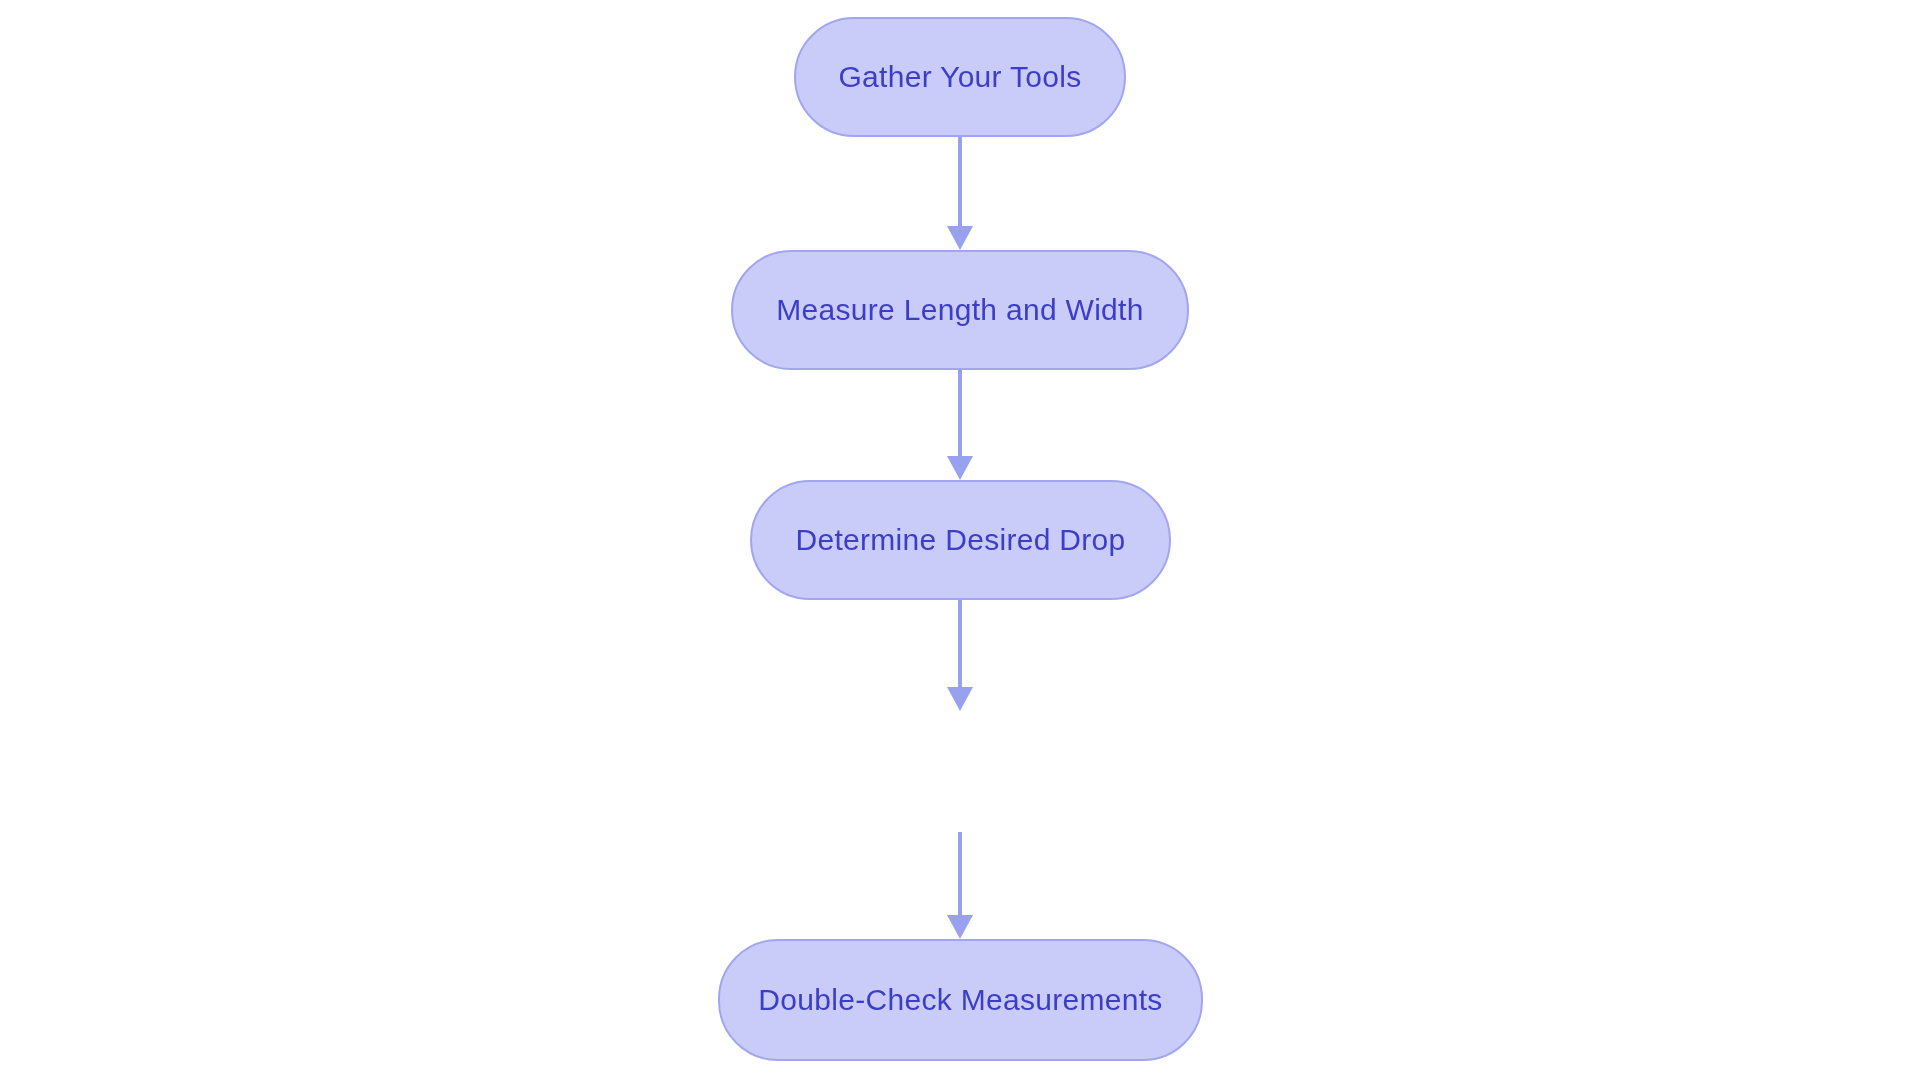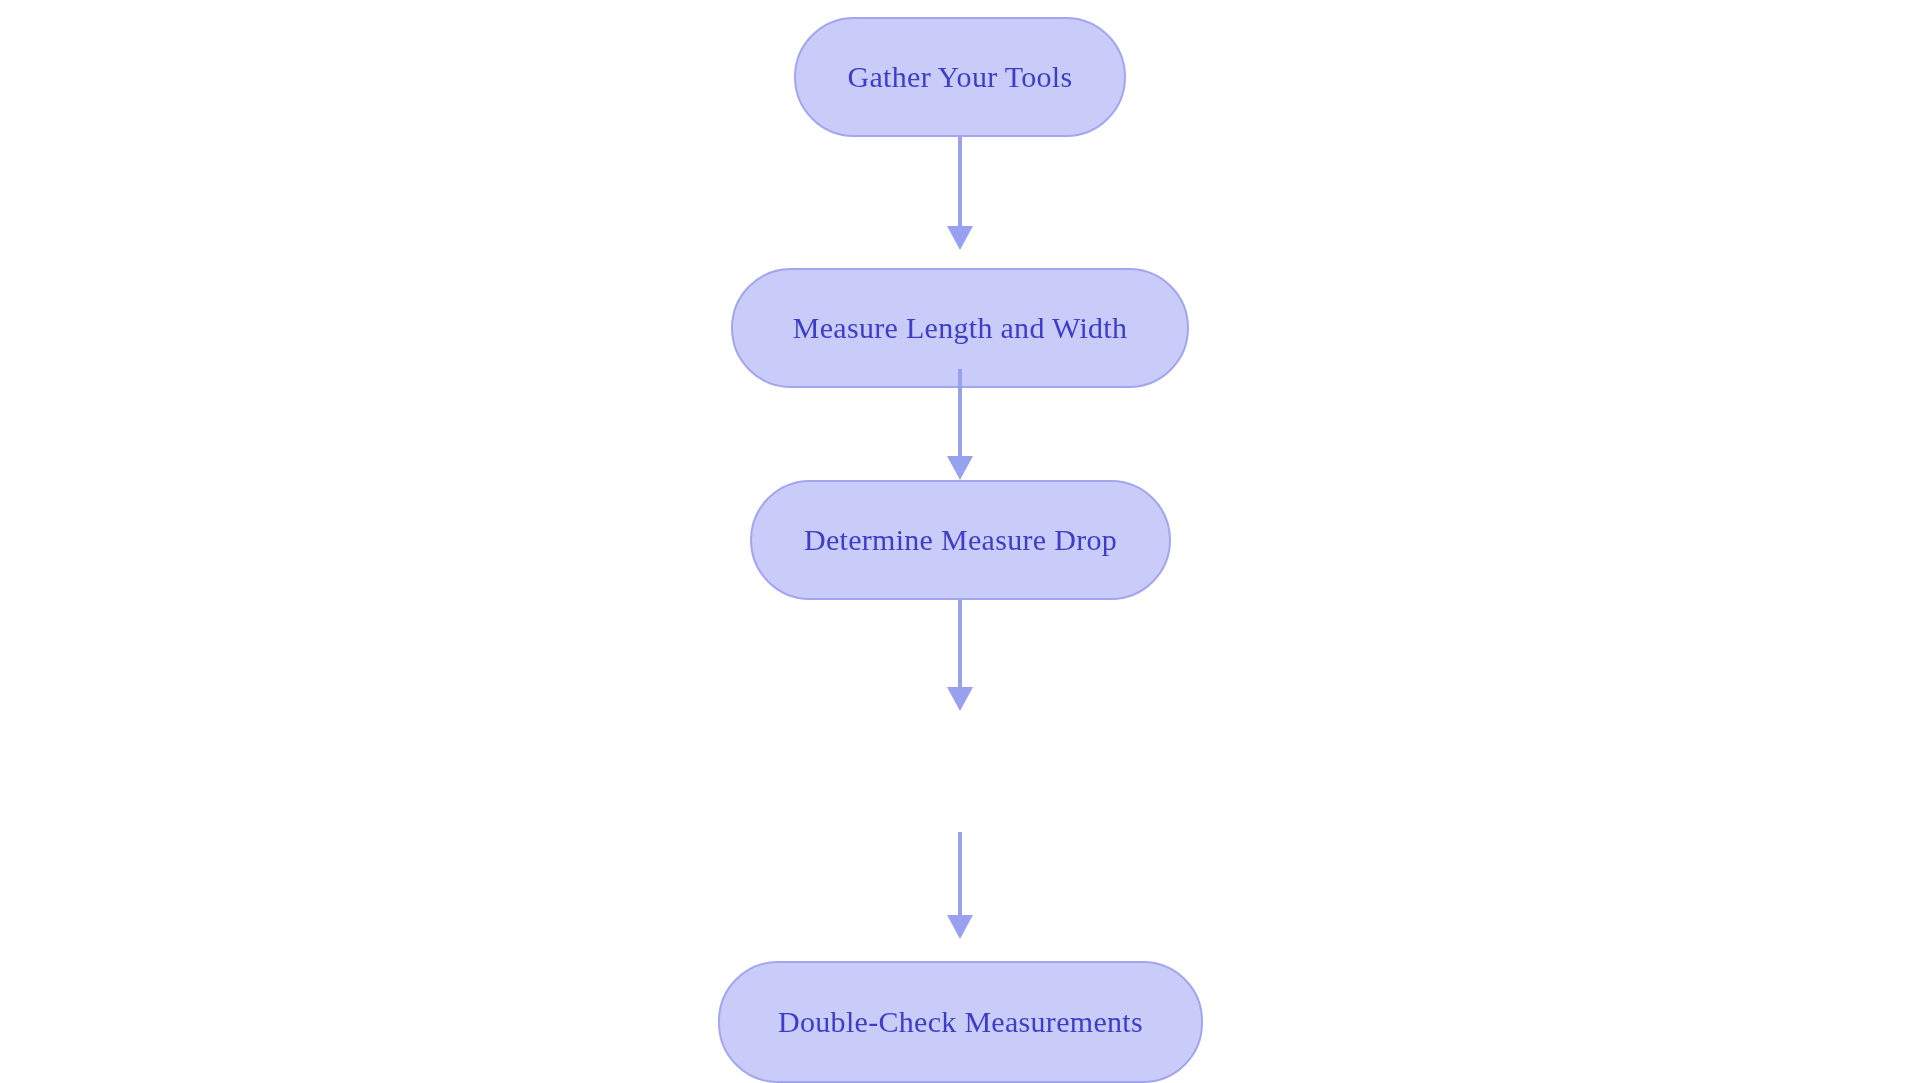--- a/index.html
+++ b/index.html
@@ -15,43 +15,42 @@
     height: 1083px;
     background: var(--bg);
     overflow: hidden;
     font-family: "Liberation Sans", "DejaVu Sans", sans-serif;
   }
   .canvas {
     position: relative;
     width: 1920px;
     height: 784px;
     background: var(--bg);
-    font-family: Liberation Serif, serif;
   }
   .flow-node {
     position: absolute;
     height: 120px;
     border-radius: 60px;
     background: var(--node-fill);
     border: 2px solid var(--node-border);
     display: flex;
     align-items: center;
     justify-content: center;
   }
   .flow-node .label {
     font-size: 30px;
     letter-spacing: 0.3px;
     color: var(--text-color);
     white-space: nowrap;
   }
   .node-1 { left: 794px; top: 17px;  width: 332px; }
-  .node-2 { left: 731px; top: 268px; width: 458px; }
+  .node-2 { left: 731px; top: 250px; width: 458px; }
   .node-3 { left: 750px; top: 480px; width: 421px; }
   .node-4 { left: 740px; top: 711px; width: 440px; }
-  .node-5 { left: 718px; top: 961px; width: 485px; height: 122px; }
+  .node-5 { left: 718px; top: 939px; width: 485px; height: 122px; }
 
   .flow-arrow {
     position: absolute;
     left: 947px;
     width: 26px;
   }
   .arrow-1 { top: 137px; height: 113px; }
   .arrow-2 { top: 369px; height: 111px; }
   .arrow-3 { top: 600px; height: 111px; }
   .arrow-4 { top: 832px; height: 107px; }
@@ -91,21 +90,21 @@
   <div class="flow-node node-2">
     <span class="label">Measure Length and Width</span>
   </div>
 
   <div class="flow-arrow arrow-2">
     <div class="arrow-line"></div>
     <div class="arrow-head"></div>
   </div>
 
   <div class="flow-node node-3">
-    <span class="label">Determine Measure Drop</span>
+    <span class="label">Determine Desired Drop</span>
   </div>
 
   <div class="flow-arrow arrow-3">
     <div class="arrow-line"></div>
     <div class="arrow-head"></div>
   </div>
 
 
   <div class="flow-arrow arrow-4">
     <div class="arrow-line"></div>

